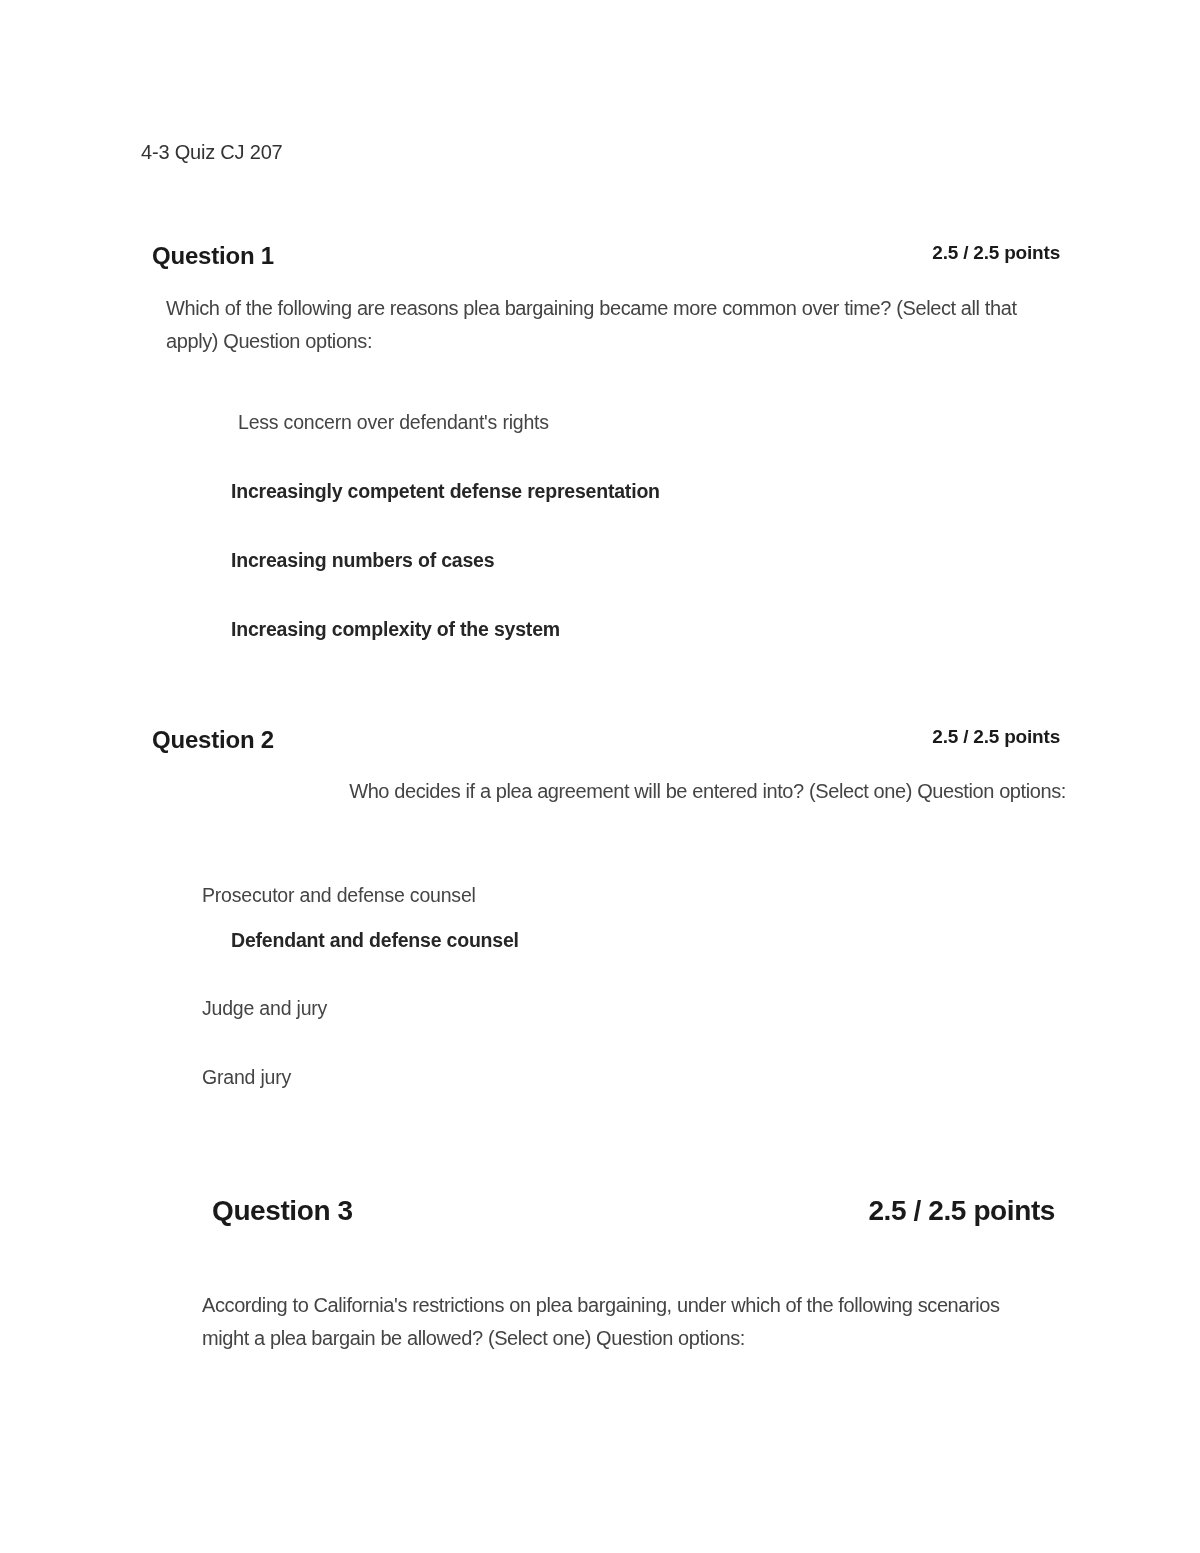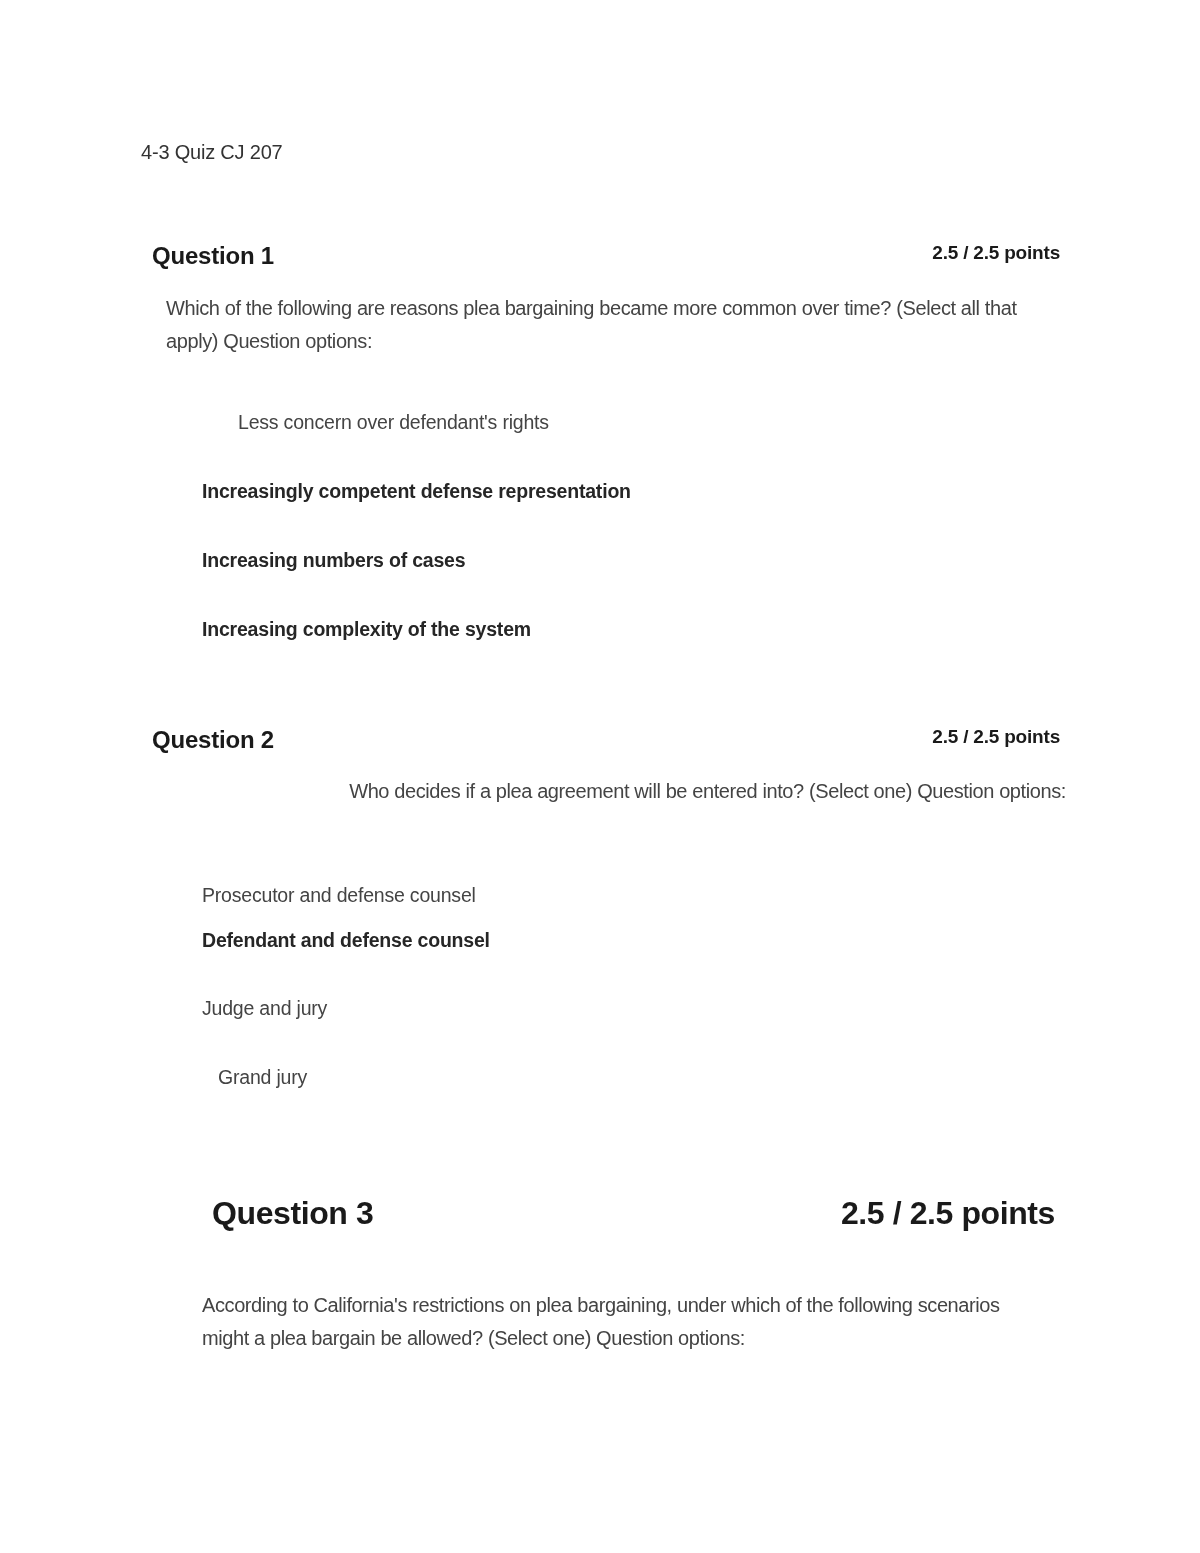--- a/index.html
+++ b/index.html
@@ -43,23 +43,24 @@
       letter-spacing: -0.4px;
     }
     .opt {
       font-size: 19.5px;
       color: #444444;
       letter-spacing: -0.2px;
     }
     .opt.selected {
       font-weight: bold;
       color: #262626;
+      margin-left: 29px;
     }
     .q3-head, .q3-points {
-      font-size: 32px;
+      font-size: 28px;
       font-weight: bold;
       color: #1a1a1a;
       letter-spacing: -0.4px;
     }
   </style>
 </head>
 <body>
 
 <div class="abs doc-title">4-3 Quiz CJ 207</div>
 
@@ -73,20 +74,20 @@
   <div class="abs opt selected" style="left:202px; top:618px;">Increasing complexity of the system</div>
 </section>
 
 <section>
   <div class="abs q-head" style="left:152px; top:726px;">Question 2</div>
   <div class="abs q-points" style="right:140px; top:726px;">2.5 / 2.5 points</div>
   <div class="abs q-text" style="left:166px; top:775px; width:900px;text-align:right;">Who decides if a plea agreement will be entered into? (Select one) Question options:</div>
   <div class="abs opt" style="left:202px; top:884px;">Prosecutor and defense counsel</div>
   <div class="abs opt selected" style="left:202px; top:929px;">Defendant and defense counsel</div>
   <div class="abs opt" style="left:202px; top:997px;">Judge and jury</div>
-  <div class="abs opt" style="left:202px; top:1066px;margin-left:16px;">Grand jury</div>
+  <div class="abs opt" style="left:202px; top:1066px;">Grand jury</div>
 </section>
 
 <section>
   <div class="abs q3-head" style="left:212px; top:1195px;">Question 3</div>
   <div class="abs q3-points" style="right:145px; top:1195px;">2.5 / 2.5 points</div>
   <div class="abs q-text" style="left:202px; top:1289px; width:800px;">According to California's restrictions on plea bargaining, under which of the following scenarios might a plea bargain be allowed? (Select one) Question options:</div>
 </section>
 
 </body></html>

